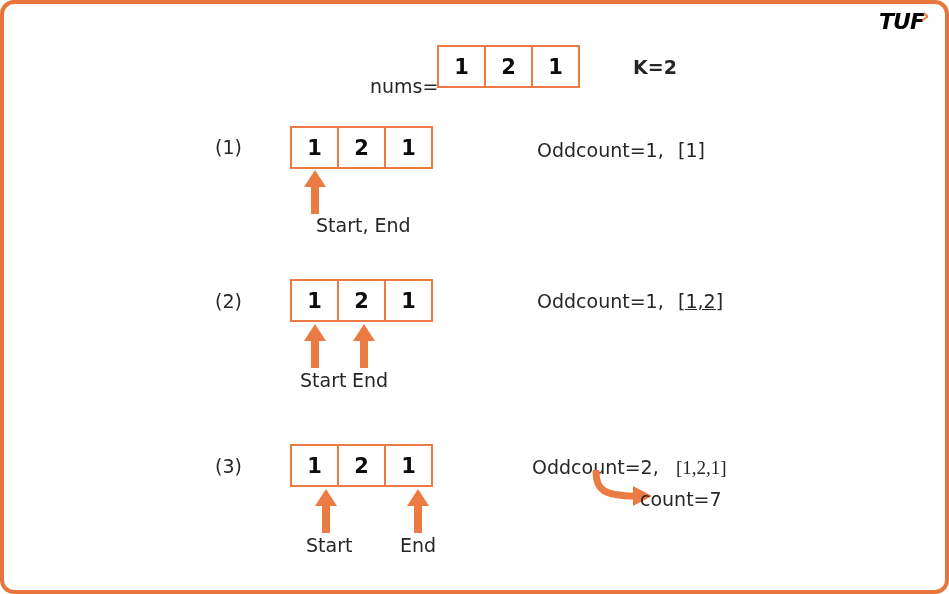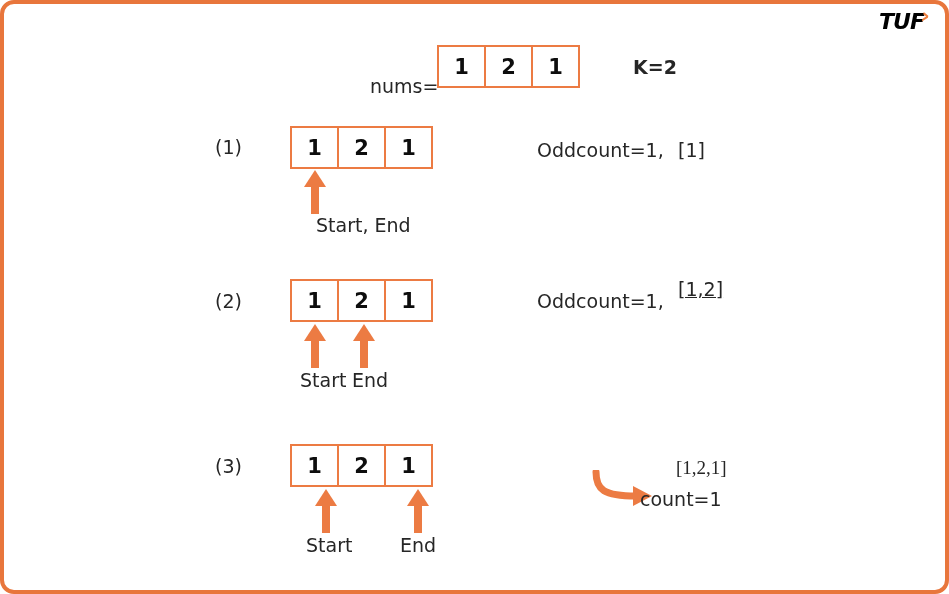--- a/index.html
+++ b/index.html
@@ -165,43 +165,44 @@
     <div class="shaft"></div>
   </div>
   <div class="uparrow" style="left:349px; top:320px;">
     <div class="head"></div>
     <div class="shaft"></div>
   </div>
   <div class="txt" style="left:296px; top:367px;">Start</div>
   <div class="txt" style="left:348px; top:367px;">End</div>
 
   <div class="txt" style="left:533px; top:288px;">Oddcount=1,</div>
-  <div class="txt" style="left:674px; top:276px;text-decoration:underline;">[1,2]</div>
+  <div class="txt" style="left:674px; top:288px;text-decoration:underline;">[1,2]</div>
 
   <div class="txt" style="left:211px; top:453px;">(3)</div>
 
   <div class="array" style="left:286px; top:440px;">
     <div class="cell">1</div>
     <div class="cell">2</div>
     <div class="cell">1</div>
   </div>
 
   <div class="uparrow" style="left:311px; top:485px;">
     <div class="head"></div>
     <div class="shaft"></div>
   </div>
   <div class="uparrow" style="left:403px; top:485px;">
     <div class="head"></div>
     <div class="shaft"></div>
   </div>
   <div class="txt" style="left:302px; top:532px;">Start</div>
   <div class="txt" style="left:396px; top:532px;">End</div>
 
+  <div class="txt" style="left:528px; top:454px;">Oddcount=2,</div>
   <div class="txt" style="left:672px; top:454px;font-family:Liberation Serif, serif;">[1,2,1]</div>
 
   <svg class="curve" style="left:586px; top:466px;" width="66" height="36" viewBox="0 0 66 36">
     <path d="M6,2 C6,20 14,26 46,26" fill="none" stroke="#ec7b43" stroke-width="7" stroke-linecap="round"></path>
     <polygon points="43,16 62,26 43,36" fill="#ec7b43"></polygon>
   </svg>
 
-  <div class="txt" style="left:636px; top:486px;">count=1</div>
+  <div class="txt" style="left:636px; top:486px;">count=7</div>
 
 </div>
 
 </body></html>

